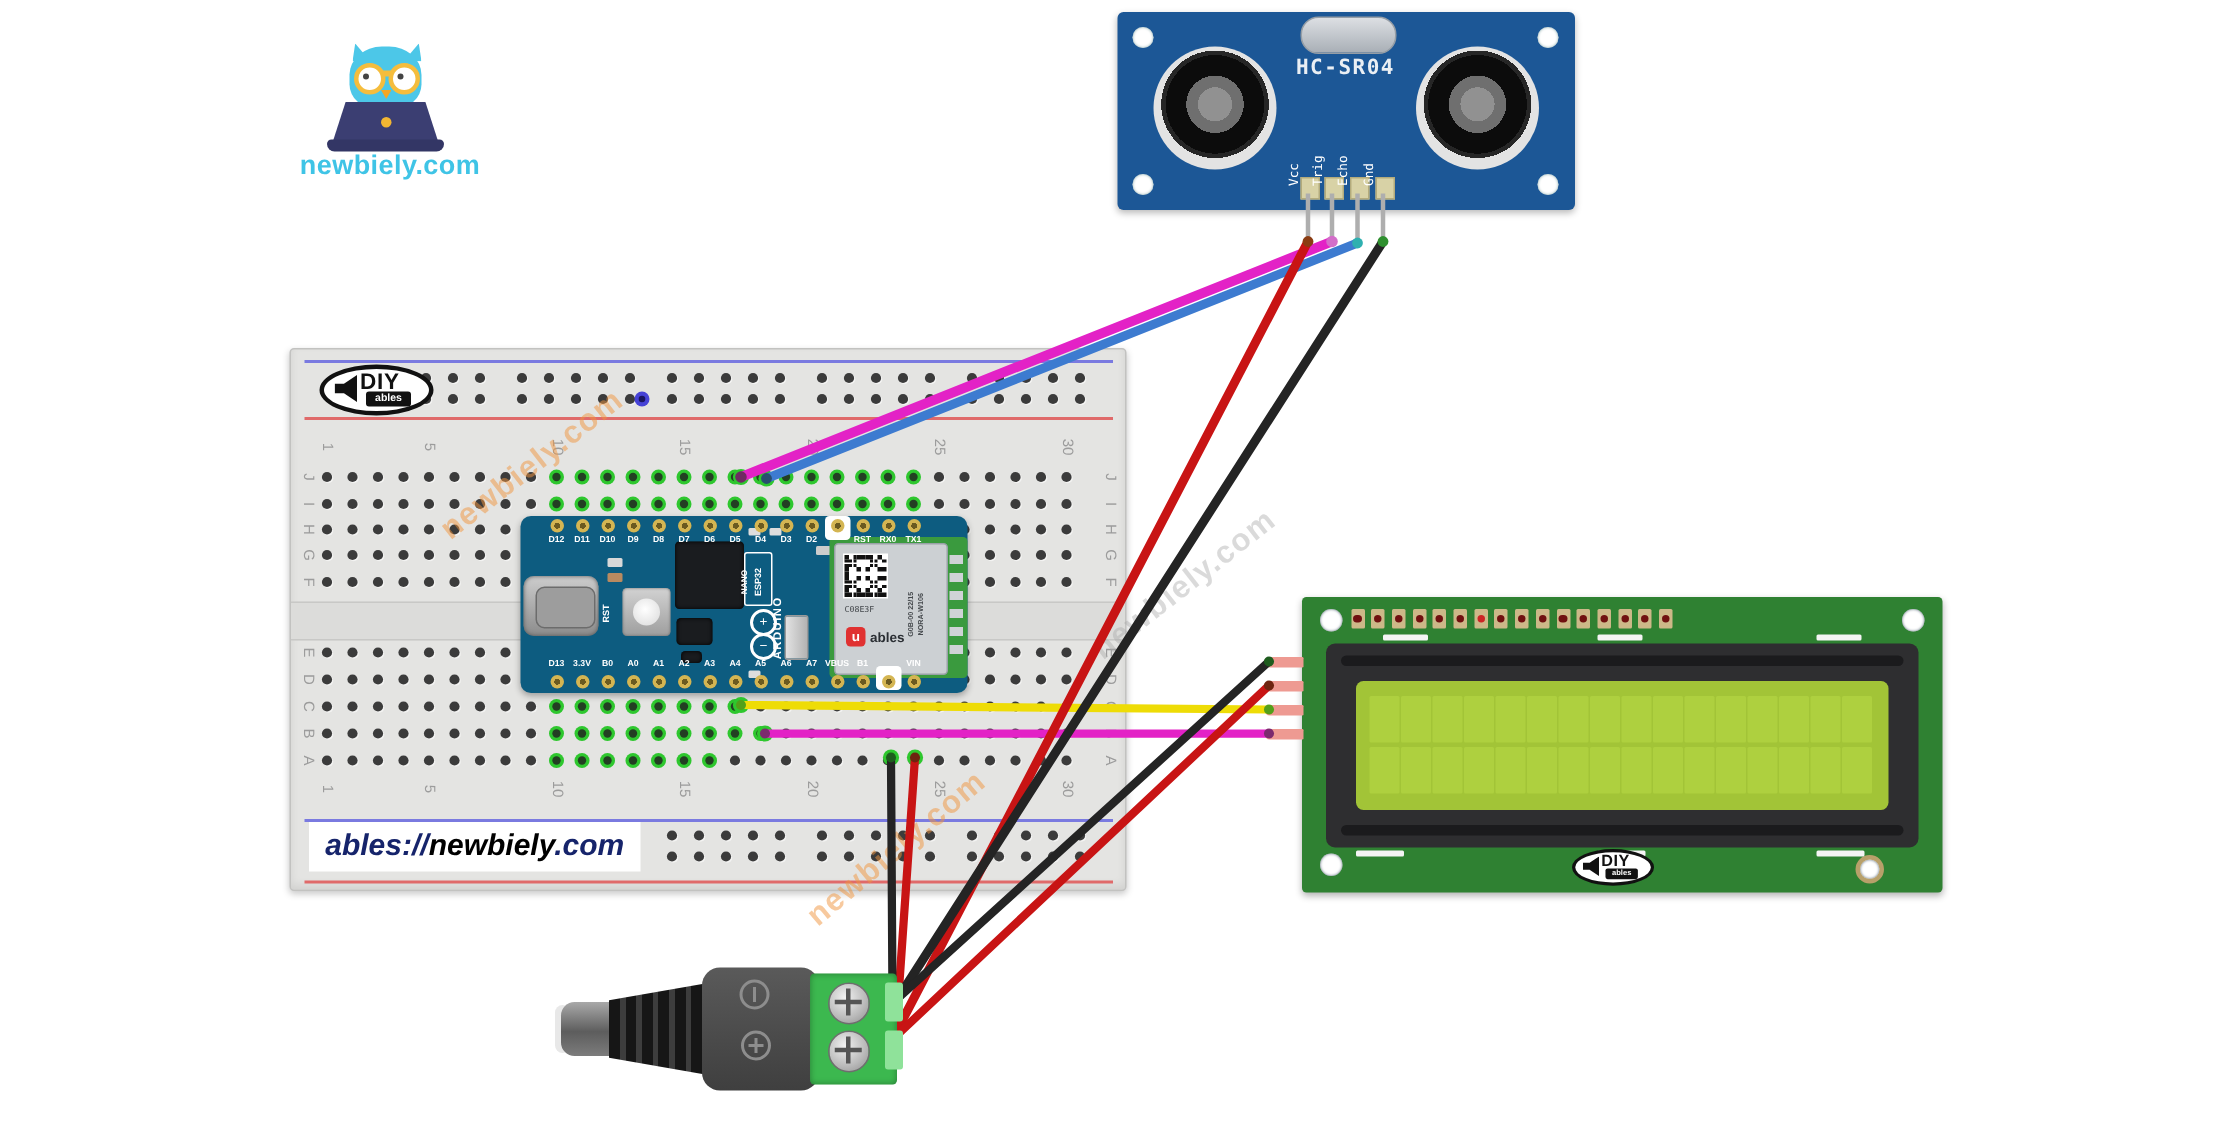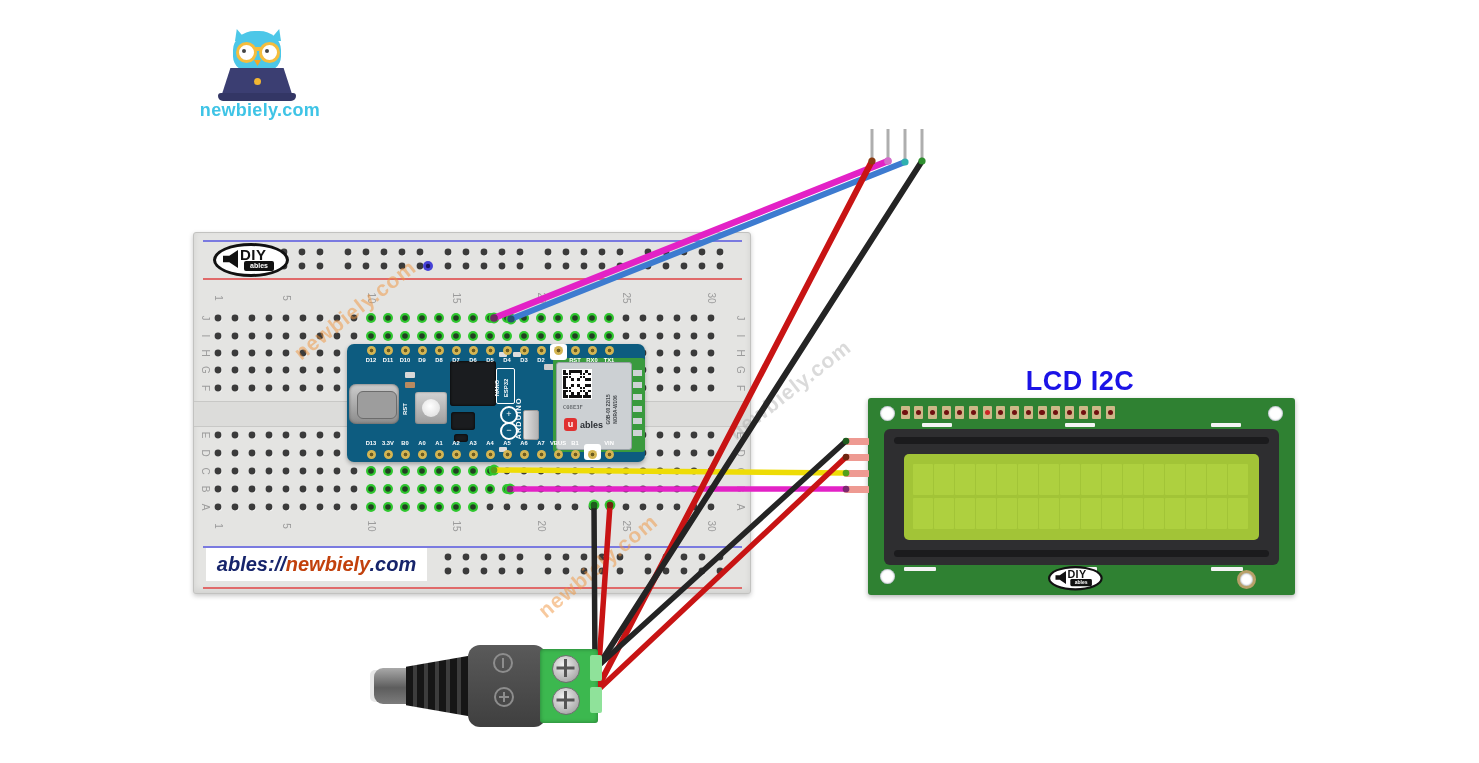--- a/index.html
+++ b/index.html
@@ -913,25 +913,44 @@
     </svg>
 
   <div class="abs" style="left:213px;top:243px;width:76px;height:34px;z-index:6;">
     <div class="diyoval" style="left:0;top:0;width:70px;height:28px;"></div>
     <div class="diyspk" style="left:10px;top:7px;width:15px;height:18px;"></div>
     <div class="diytxt" style="left:27px;top:3px;font-size:15px;">DIY</div>
     <div class="diyables" style="left:31px;top:18px;width:30px;height:10px;font-size:7px;line-height:10px;">ables</div>
   </div>
 
   <div class="abs urlbox" style="left:206px;top:548px;width:221px;height:33px;z-index:6;">
-    <span style="color:#16246b;">ables://</span><span style="color:#c2410c;">newbiely</span><span style="color:#16246b;">.com</span>
+    <span style="color:#16246b;">ables://</span><span style="color:#000000;">newbiely</span><span style="color:#16246b;">.com</span>
   </div>
 
-
-  <div class="abs lcdtitle" style="left:960px;top:366px;width:240px;z-index:5;color:#1b13e6;">LCD I2C</div>
+  <div class="abs sensor" id="sensor" style="left:745px;top:8px;width:305px;height:132px;z-index:2;">
+    <div class="mhole" style="left:10px;top:10px;"></div>
+    <div class="mhole" style="left:280px;top:10px;"></div>
+    <div class="mhole" style="left:10px;top:108px;"></div>
+    <div class="mhole" style="left:280px;top:108px;"></div>
+    <div class="osc" style="left:122px;top:3px;width:62px;height:23px;"></div>
+    <div class="sensortitle" style="left:104px;top:29px;width:96px;">HC-SR04</div>
+    <div class="transducer" style="left:24px;top:23px;"></div>
+    <div class="transducer" style="left:199px;top:23px;"></div>
+    <div id="sensor-pins">
+        <div style="position: absolute; left: 121.5px; top: 110px; width: 11px; height: 13px; background: rgb(216, 210, 166); border: 1px solid rgb(179, 171, 124);"></div>
+        <div style="position: absolute; left: 123px; top: 106px; width: 34px; height: 10px; color: rgb(255, 255, 255); font-size: 8.5px; font-family: &quot;DejaVu Sans Mono&quot;, monospace; transform: rotate(-90deg); transform-origin: left bottom; white-space: nowrap;">Vcc</div>
+        <div style="position: absolute; left: 137.5px; top: 110px; width: 11px; height: 13px; background: rgb(216, 210, 166); border: 1px solid rgb(179, 171, 124);"></div>
+        <div style="position: absolute; left: 139px; top: 106px; width: 34px; height: 10px; color: rgb(255, 255, 255); font-size: 8.5px; font-family: &quot;DejaVu Sans Mono&quot;, monospace; transform: rotate(-90deg); transform-origin: left bottom; white-space: nowrap;">Trig</div>
+        <div style="position: absolute; left: 154.5px; top: 110px; width: 11px; height: 13px; background: rgb(216, 210, 166); border: 1px solid rgb(179, 171, 124);"></div>
+        <div style="position: absolute; left: 156px; top: 106px; width: 34px; height: 10px; color: rgb(255, 255, 255); font-size: 8.5px; font-family: &quot;DejaVu Sans Mono&quot;, monospace; transform: rotate(-90deg); transform-origin: left bottom; white-space: nowrap;">Echo</div>
+        <div style="position: absolute; left: 171.5px; top: 110px; width: 11px; height: 13px; background: rgb(216, 210, 166); border: 1px solid rgb(179, 171, 124);"></div>
+        <div style="position: absolute; left: 173px; top: 106px; width: 34px; height: 10px; color: rgb(255, 255, 255); font-size: 8.5px; font-family: &quot;DejaVu Sans Mono&quot;, monospace; transform: rotate(-90deg); transform-origin: left bottom; white-space: nowrap;">Gnd</div>
+      </div>
+  </div>
+
   <div class="abs lcd" id="lcd" style="left:868px;top:398px;width:427px;height:197px;z-index:2;">
     <div class="lhole" style="left:12px;top:8px;"></div>
     <div class="lhole" style="left:400px;top:8px;"></div>
     <div class="lhole" style="left:12px;top:171px;"></div>
     <div class="lhole" style="left:369px;top:172px;border:3.5px solid #b8a06a;width:13px;height:13px;"></div>
     <div id="lcd-pins">
         <div style="position: absolute; left: 32.5px; top: 8px; width: 9px; height: 13px; background: rgb(205, 184, 136); border-radius: 1px;"></div>
         <div style="position: absolute; left: 34.4px; top: 12px; width: 5.2px; height: 5.2px; border-radius: 50%; background: rgb(112, 16, 16);"></div>
         <div style="position: absolute; left: 46.2px; top: 8px; width: 9px; height: 13px; background: rgb(205, 184, 136); border-radius: 1px;"></div>
         <div style="position: absolute; left: 48.1px; top: 12px; width: 5.2px; height: 5.2px; border-radius: 50%; background: rgb(112, 16, 16);"></div>

